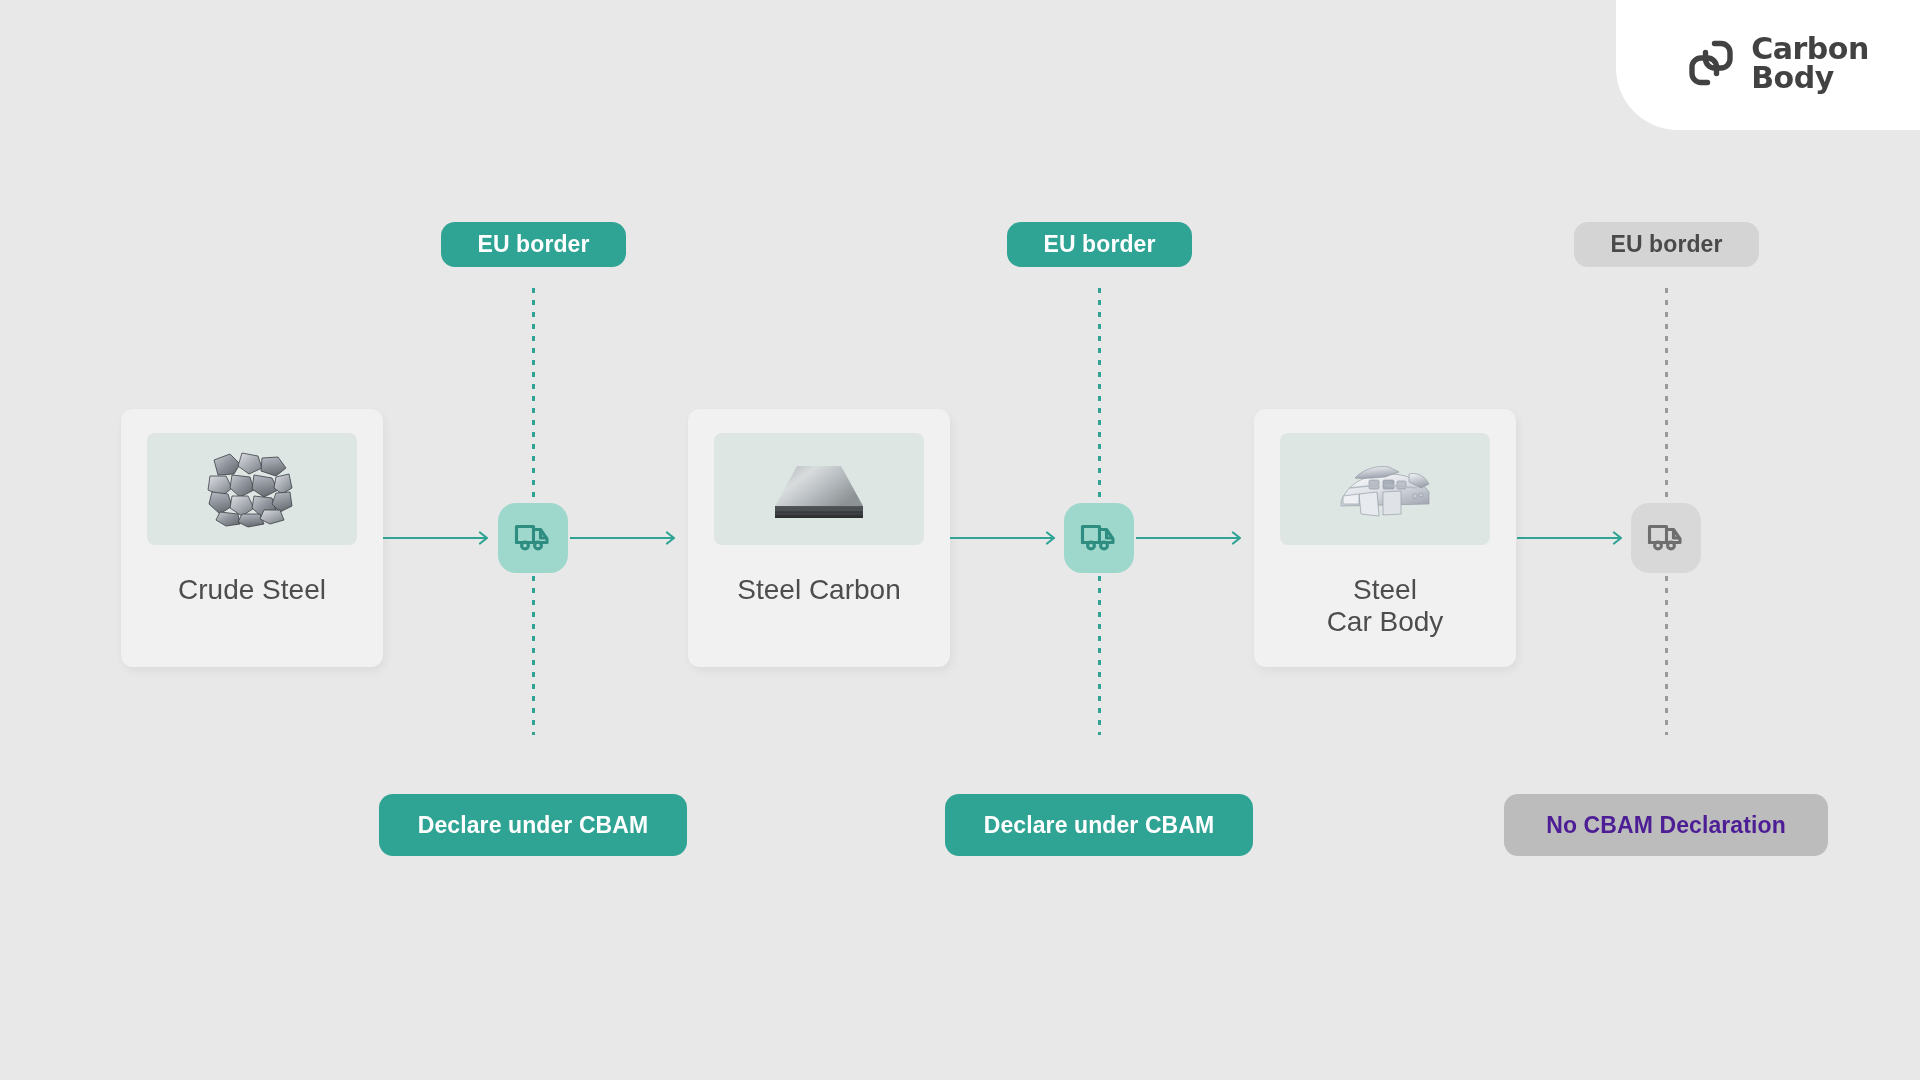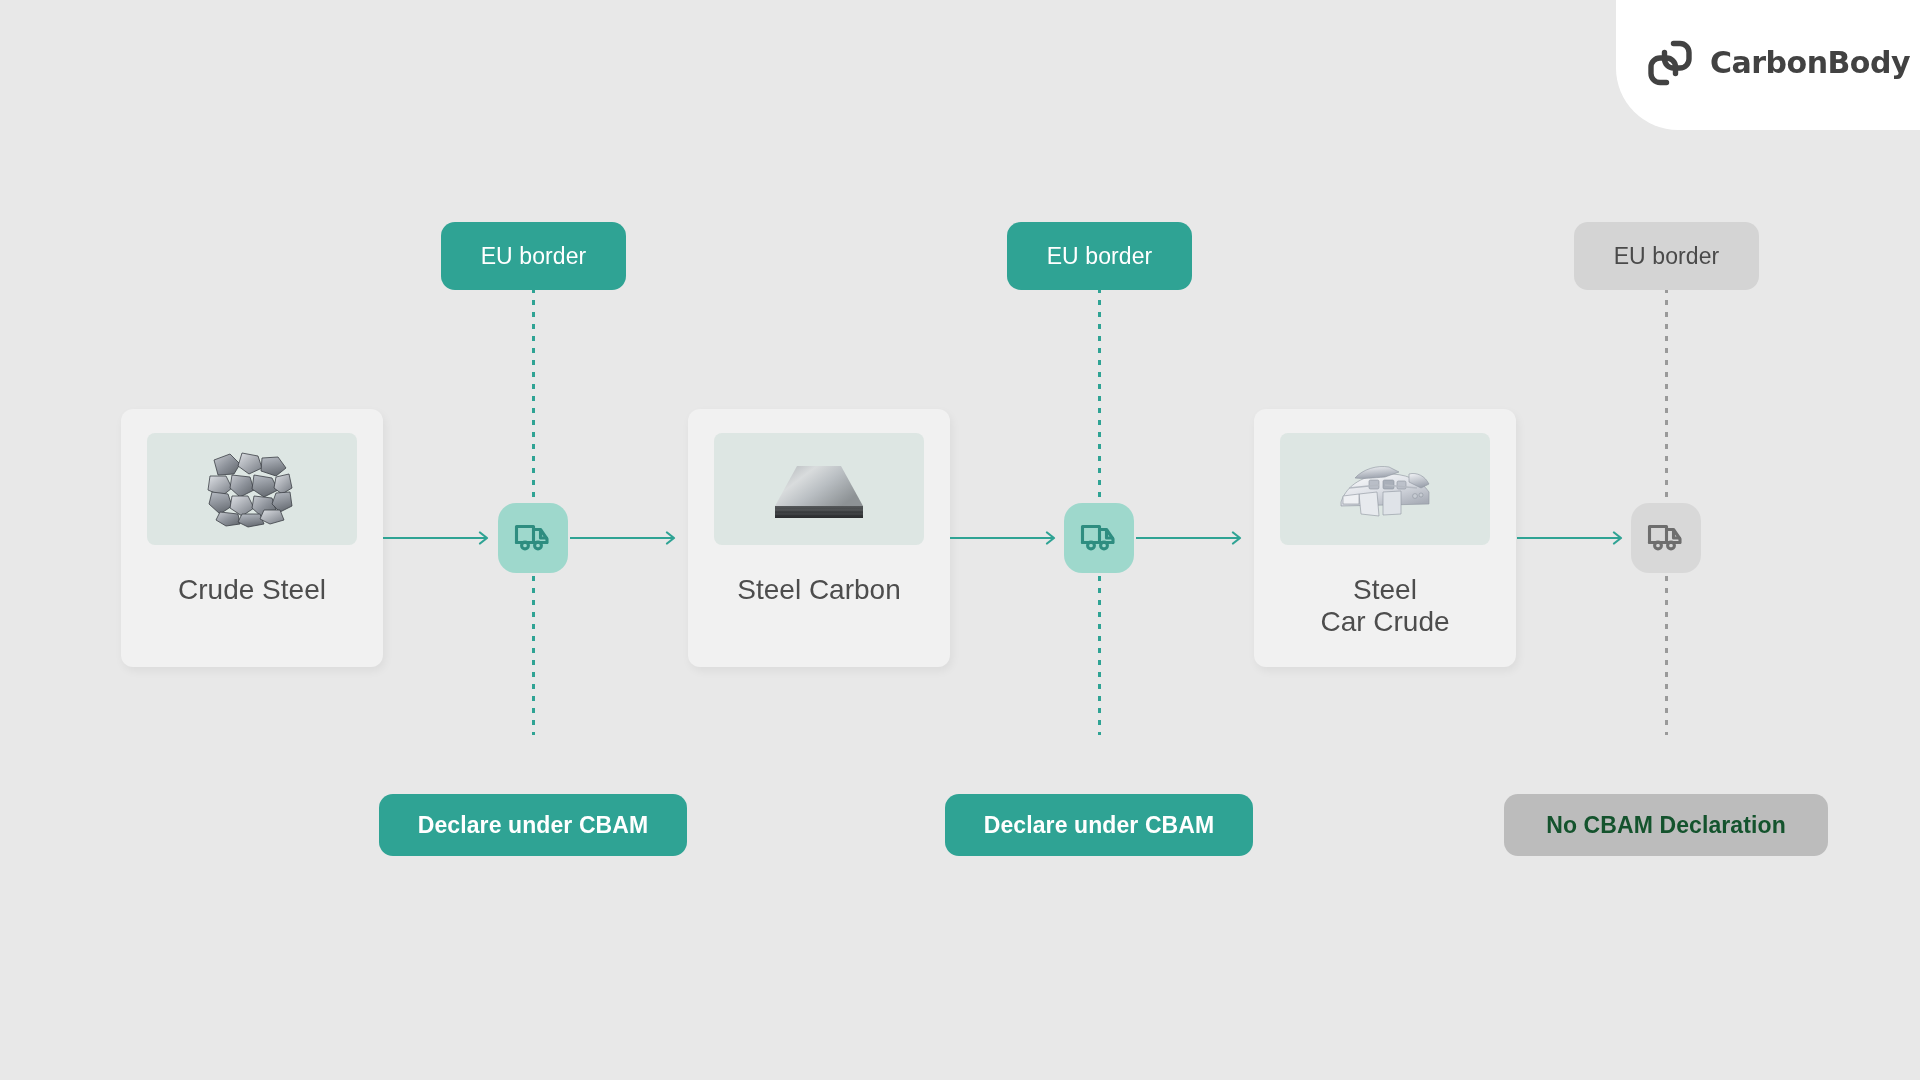--- a/index.html
+++ b/index.html
@@ -35,20 +35,21 @@
     margin-left: 18px;
     margin-top: -4px;
   }
   .brand-mark {
     width: 52px;
     height: 52px;
     flex: none;
   }
   .brand-wordmark {
     display: flex;
+    flex-direction: column;
     line-height: 0.98;
   }
   .brand-wordmark span {
     font-family: "DejaVu Sans", sans-serif;
     font-size: 30px;
     font-weight: bold;
     color: #424242;
     letter-spacing: -0.5px;
   }
 
@@ -71,46 +72,46 @@
     background-position: left;
     background-size: 3px 12px;
     background-repeat: repeat-y;
   }
   .border-line.teal { color: #2fa394; }
   .border-line.gray { color: #9a9a9a; }
 
   
   .eu-badge {
     position: absolute;
-    height: 68px;
-    border-radius: 14px;
-    display: flex;
-    align-items: center;
-    justify-content: center;
-    font-size: 23px;
-    font-weight: normal;
-    letter-spacing: 0.1px;
-  }
-  .eu-badge.teal { background: #2fa394; color: #ffffff; }
-  .eu-badge.gray { background: #d4d4d4; color: #4a4a4a; }
-
-  
-  .cbam-badge {
-    position: absolute;
-    height: 62px;
+    height: 45px;
     border-radius: 14px;
     display: flex;
     align-items: center;
     justify-content: center;
     font-size: 23px;
     font-weight: bold;
     letter-spacing: 0.1px;
   }
+  .eu-badge.teal { background: #2fa394; color: #ffffff; }
+  .eu-badge.gray { background: #d4d4d4; color: #4a4a4a; }
+
+  
+  .cbam-badge {
+    position: absolute;
+    height: 62px;
+    border-radius: 14px;
+    display: flex;
+    align-items: center;
+    justify-content: center;
+    font-size: 23px;
+    font-weight: bold;
+    letter-spacing: 0.1px;
+  }
   .cbam-badge.teal { background: #2fa394; color: #ffffff; justify-content: center; }
-  .cbam-badge.gray { background: #bcbcbc; color: #14532d; }
+  .cbam-badge.gray { background: #bcbcbc; color: #4c1d95; }
 
   
   .product-card {
     position: absolute;
     width: 262px;
     background: #f1f1f1;
     border-radius: 12px;
     box-shadow: 2px 4px 10px rgba(0,0,0,0.055);
     display: flex;
     flex-direction: column;
@@ -287,21 +288,21 @@
           <rect x="72" y="37" width="9" height="8" rx="1.5" fill="#bcc1ca"></rect>
           <path d="M18,52 L34,50 L34,60 L18,60 Z" fill="#eef0f3"></path>
           <circle cx="90" cy="52" r="2.4" fill="#c7ccd3"></circle>
           <circle cx="96" cy="51" r="2.0" fill="#c7ccd3"></circle>
           <line x1="24" y1="44" x2="54" y2="41" stroke="#b5bac2" stroke-width="1.4"></line>
           <line x1="60" y1="41" x2="92" y2="44" stroke="#b5bac2" stroke-width="1.4"></line>
         </g>
       </svg>
     </div>
     <div class="card-label">Steel
-Car Crude</div>
+Car Body</div>
   </div>
 
   <div class="arrow" style="left:383px; top:531px; width:112px;">
     <svg viewBox="0 0 112 14" preserveAspectRatio="none" aria-hidden="true">
       <line x1="0" y1="7" x2="104" y2="7" stroke="currentColor" stroke-width="2.2"></line>
       <polyline points="97,1.5 104,7 97,12.5" fill="none" stroke="currentColor" stroke-width="2.2" stroke-linecap="round" stroke-linejoin="round"></polyline>
     </svg>
   </div>
   <div class="arrow" style="left:570px; top:531px; width:112px;">
     <svg viewBox="0 0 112 14" preserveAspectRatio="none" aria-hidden="true">

